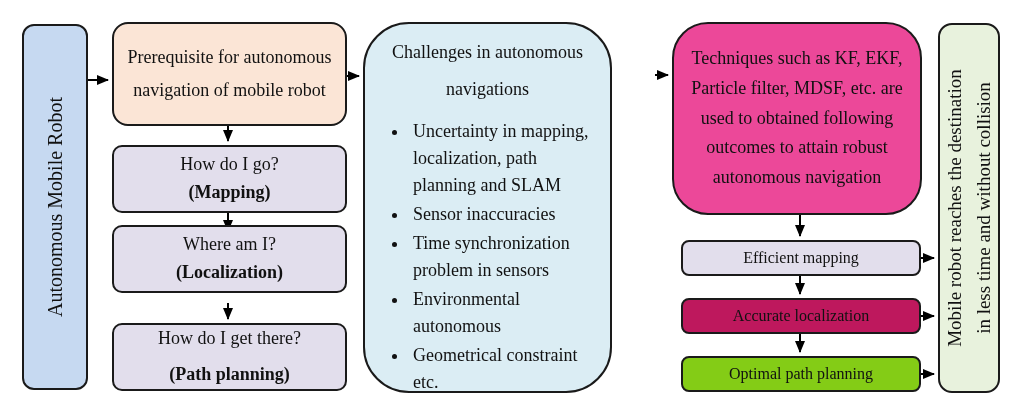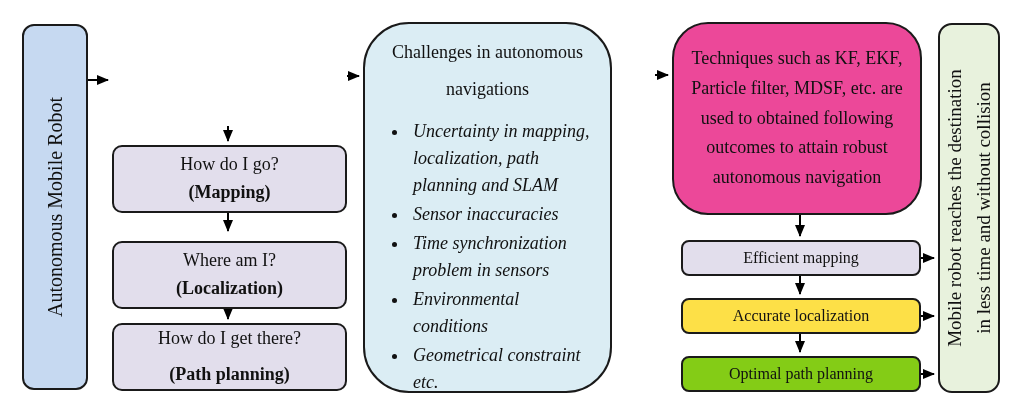--- a/index.html
+++ b/index.html
@@ -23,29 +23,29 @@
     transform:translate(-50%,-50%) rotate(-90deg);
     white-space:nowrap;text-align:center;
   }
   .panel-left .vwrap{font-size:20px;}
   .panel-right .vwrap{font-size:19px;line-height:1.5;}
 
   
   .prereq{left:112px;top:22px;width:235px;height:104px;border-radius:16px;
           font-size:18px;line-height:1.85;padding:2px 10px;}
   .qbox{left:112px;width:235px;height:68px;border-radius:10px;font-size:18px;line-height:1.55;}
-  .q1{top:145px;} .q2{top:241px;} .q3{top:323px;}
+  .q1{top:145px;} .q2{top:225px;} .q3{top:323px;}
   .qtopic{font-weight:bold;}
 
   
   .challenges{left:363px;top:22px;width:249px;height:371px;border-radius:46px;
               padding:8px 14px;font-size:18px;}
   .ch-title{text-align:center;line-height:2.05;margin-top:2px;}
   .ch-list{margin:10px 0 0 0;padding-left:30px;line-height:1.5;}
-  .ch-list li{padding-left:4px;margin:2px 0;font-style:italic;}
+  .ch-list li{padding-left:4px;margin:2px 0;}
 
   
   .techniques{left:672px;top:22px;width:250px;height:193px;border-radius:36px;
               font-size:18px;line-height:1.66;padding:4px 12px;}
 
   
   .obox{left:681px;width:240px;height:36px;border-radius:8px;font-size:16px;}
   .o1{top:240px;} .o2{top:298px;} .o3{top:356px;}
 </style>
 </head>
@@ -72,53 +72,56 @@
       <line x1="921" y1="258" x2="934" y2="258"></line>
       <line x1="921" y1="316" x2="934" y2="316"></line>
       <line x1="921" y1="374" x2="934" y2="374"></line>
     </g>
   </svg>
 
   <div class="box panel-left" style="background: rgb(198, 217, 241);">
     <span class="vwrap">Autonomous Mobile Robot</span>
   </div>
 
+  <div class="box prereq center-flex" style="background: rgb(251, 229, 214);">
+    <span>Prerequisite for autonomous navigation of mobile robot</span>
+  </div>
 
   <div class="box qbox q1 center-flex" style="background: rgb(226, 222, 236);">
     <span>How do I go?</span>
     <span class="qtopic">(Mapping)</span>
   </div>
   <div class="box qbox q2 center-flex" style="background: rgb(226, 222, 236);">
     <span>Where am I?</span>
     <span class="qtopic">(Localization)</span>
   </div>
   <div class="box qbox q3 center-flex" style="background: rgb(226, 222, 236); justify-content: space-between;">
     <span>How do I get there?</span>
     <span class="qtopic">(Path planning)</span>
   </div>
 
   <div class="box challenges" style="background: rgb(219, 237, 244);">
     <div class="ch-title">Challenges in autonomous navigations</div>
     <ul class="ch-list">
       <li>Uncertainty in mapping, localization, path planning and SLAM</li>
       <li>Sensor inaccuracies</li>
       <li>Time synchronization problem in sensors</li>
-      <li>Environmental conditions</li>
+      <li>Environmental autonomous</li>
       <li>Geometrical constraint etc.</li>
     </ul>
   </div>
 
   <div class="box techniques center-flex" style="background: #ec4899;">
     <span>Techniques such as KF, EKF, Particle filter, MDSF, etc. are used to obtained following outcomes to attain robust autonomous navigation</span>
   </div>
 
   <div class="box obox o1 center-flex" style="background: rgb(226, 222, 236);">
     <span>Efficient mapping</span>
   </div>
-  <div class="box obox o2 center-flex" style="background: #fde047;">
+  <div class="box obox o2 center-flex" style="background: #be185d;">
     <span>Accurate localization</span>
   </div>
   <div class="box obox o3 center-flex" style="background: #84cc16;">
     <span>Optimal path planning</span>
   </div>
 
   <div class="box panel-right" style="background: rgb(232, 242, 221);">
     <div class="vwrap">
       <div>Mobile robot reaches the destination</div>
       <div>in less time and without collision</div>

